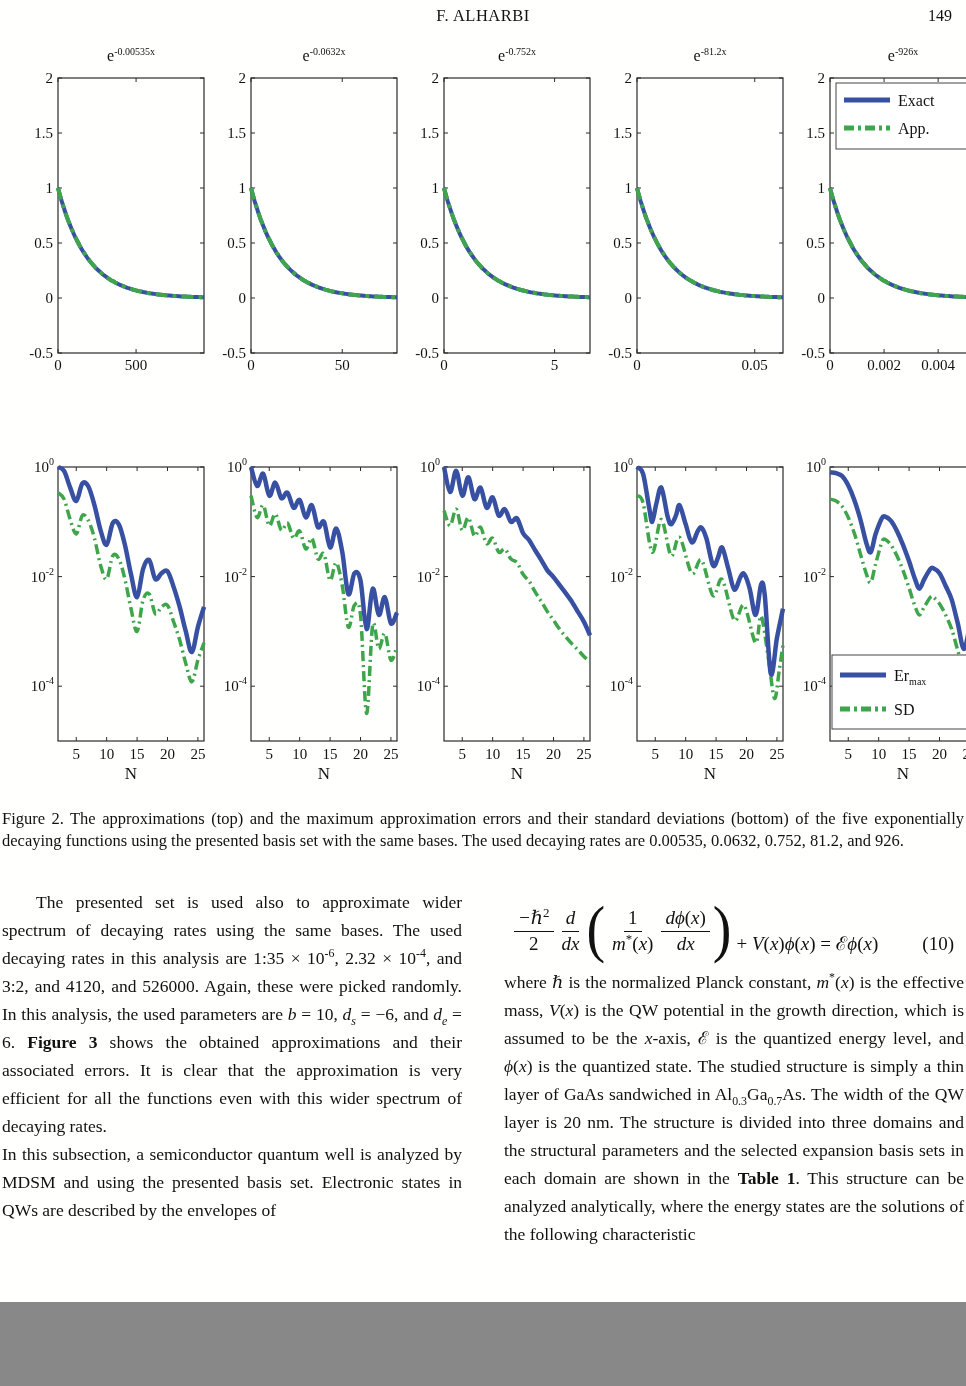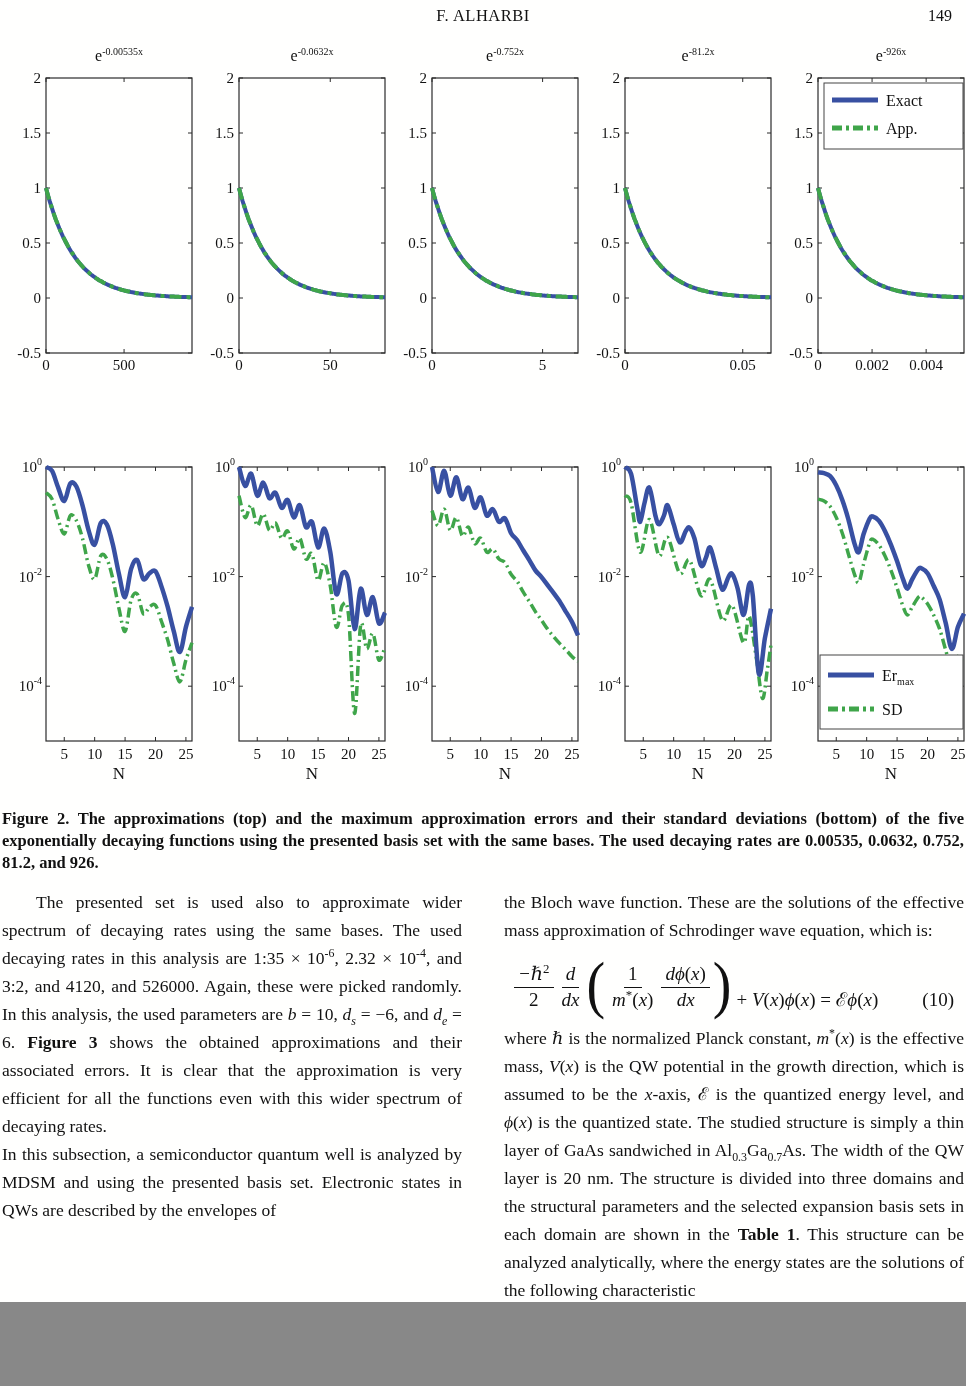--- a/index.html
+++ b/index.html
@@ -4,27 +4,27 @@
 <style>
   html,body{margin:0;padding:0;background:#888;}
   .page{position:relative;width:966px;height:1302px;background:#fffffe;margin:0 auto;
         font-family:"Liberation Serif","DejaVu Serif",serif;color:#111;overflow:hidden;}
   
   .header{position:absolute;top:6px;left:0;width:100%;height:26px;}
   .author{position:absolute;left:0;right:0;text-align:center;font-size:16.5px;letter-spacing:0.5px;}
   .pagenum{position:absolute;right:14px;top:1px;font-size:16px;}
   
   .figure{position:absolute;top:44px;left:0;width:966px;overflow:hidden;}
-  .plot-row{display:flex;flex-direction:row;padding-left:8px;}
+  .plot-row{display:flex;flex-direction:row;padding-left:20px;}
   .plot-row.bottom{margin-top:77px;}
   .plot-cell{width:193px;flex:0 0 193px;}
   .plot-title{height:26px;text-align:center;padding-left:29px;font-size:16px;line-height:24px;}
   .plot-title sup{font-size:10px;}
   
-  .caption{position:absolute;top:808px;left:2px;width:962px;font-weight:bold;font-size:16.5px;
+  .caption{position:absolute;top:808px;left:2px;width:962px;font-weight:normal;font-size:16.5px;
            line-height:22px;text-align:justify;}
   
   .col{position:absolute;top:888px;width:460px;font-size:17.5px;line-height:28px;text-align:justify;}
   .col.left{left:2px;}
   .col.right{left:504px;}
   .col p{margin:0;}
   .col p.indent{text-indent:34px;}
   .col h3{margin:26px 0 24px 0;font-size:18.5px;line-height:28px;padding-left:38px;text-indent:-38px;
           text-align:left;}
   .i{font-style:italic;}
@@ -371,21 +371,20 @@
   </div>
 
   <div class="caption">Figure 2. The approximations (top) and the maximum approximation errors and their standard deviations (bottom) of the five exponentially decaying functions using the presented basis set with the same bases. The used decaying rates are 0.00535, 0.0632, 0.752, 81.2, and 926.</div>
 
   <div class="col left">
     <p class="indent"><span>The presented set is used also to approximate wider spectrum of decaying rates using the same bases. The used decaying rates in this analysis are 1:35 × 10</span><sup>-6</sup><span>, 2.32 × 10</span><sup>-4</sup><span>, and 3:2, and 4120, and 526000. Again, these were picked randomly. In this analysis, the used parameters are </span><span class="i">b</span><span> = 10, </span><span class="i">d</span><sub class="i">s</sub><span> = −6, and </span><span class="i">d</span><sub class="i">e</sub><span> = 6. </span><span class="b">Figure 3</span><span> shows the obtained approximations and their associated errors. It is clear that the approximation is very efficient for all the functions even with this wider spectrum of decaying rates.</span></p>
     <p><span>In this subsection, a semiconductor quantum well is analyzed by MDSM and using the presented basis set. Electronic states in QWs are described by the envelopes of</span></p>
   </div>
 
   <div class="col right">
-    <p><span>the Bloch wave function. These are the solutions of the effective mass approximation of Schrodinger wave equation, which is:</span></p>
     <div class="equation">
       <span class="frac">
         <span class="num"><span class="i">−ℏ</span><sup>2</sup></span>
         <span class="den"><span>2</span></span>
       </span>
       <span class="frac">
         <span class="num"><span class="i">d</span></span>
         <span class="den"><span class="i">dx</span></span>
       </span>
       <span class="bigp">(</span>

